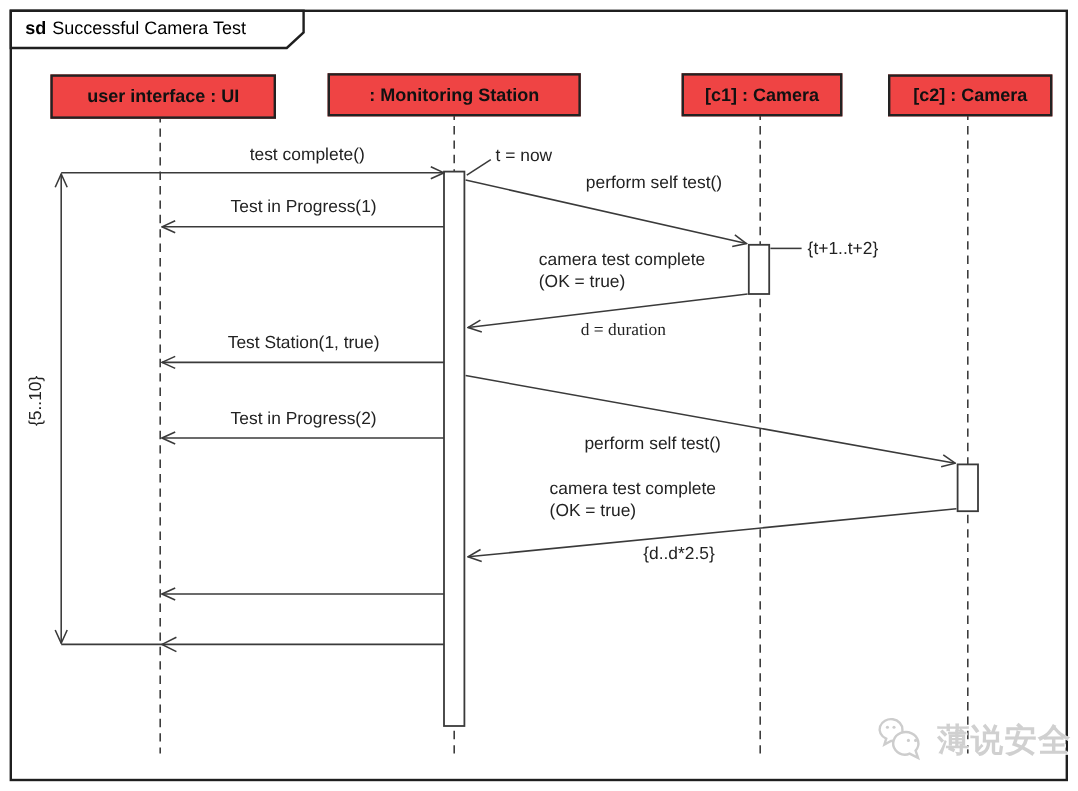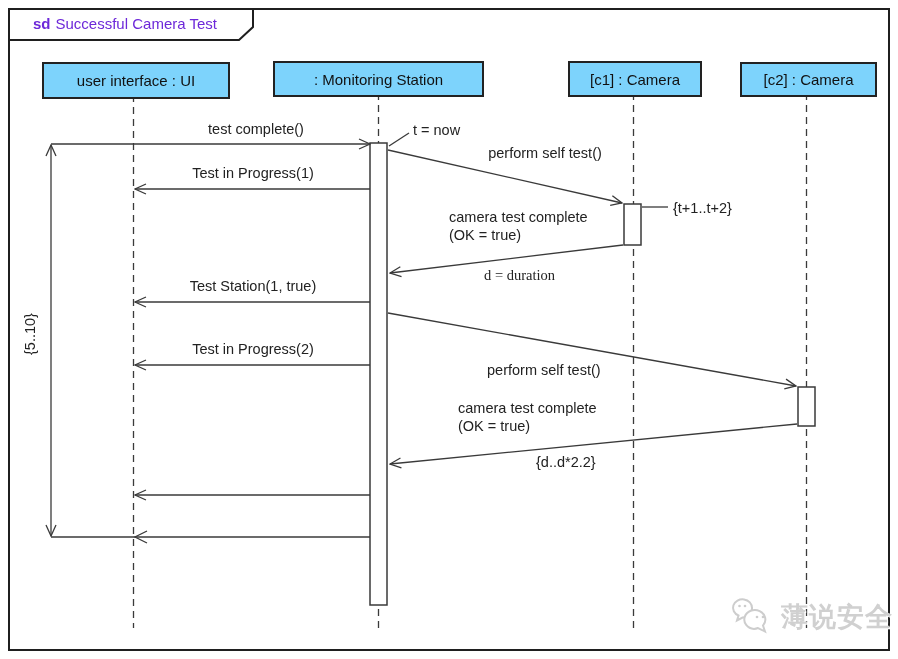--- a/index.html
+++ b/index.html
@@ -6,35 +6,35 @@
   #canvas{
     position:relative;
     width:898px;height:659px;
     background:#ffffff;
     font-family:"Liberation Sans", sans-serif;
     overflow:hidden;
   }
   #wires{position:absolute;left:0;top:0;z-index:1;}
   .headbox{
     position:absolute;z-index:2;
-    background:#7dd3fc;
+    background:#ef4444;
     border:2px solid #222222;
     display:flex;align-items:center;justify-content:center;
-    font-weight:normal;font-size:15px;color:#111;
+    font-weight:bold;font-size:15px;color:#111;
     white-space:nowrap;
   }
   .lbl{
     position:absolute;z-index:3;
     font-size:14.5px;color:#222222;
     white-space:nowrap;line-height:18px;
   }
   .lbl.c{text-align:center;}
   .tab-label{
     position:absolute;z-index:3;left:21px;top:15px;
-    font-size:15px;color:#6d28d9;white-space:nowrap;margin-left:12px;
+    font-size:15px;color:#000000;white-space:nowrap;
   }
   .tab-label .kw{font-weight:bold;margin-right:5px;}
   .rot{
     transform:rotate(-90deg);transform-origin:center;
     text-align:center;
   }
   #watermark{
     position:absolute;z-index:4;left:731px;top:597px;
     display:flex;align-items:center;gap:6px;
   }
@@ -133,21 +133,21 @@
     <div>(OK = true)</div>
   </div>
   <div class="lbl c" style="left:160px;top:277px;width:186px;">Test Station(1, true)</div>
   <div class="lbl" style="left:484px;top:266px;font-family:Liberation Serif, serif;">d = duration</div>
   <div class="lbl c" style="left:160px;top:340px;width:186px;">Test in Progress(2)</div>
   <div class="lbl" style="left:487px;top:361px;">perform self test()</div>
   <div class="lbl" style="left:458px;top:399px;">
     <div>camera test complete</div>
     <div>(OK = true)</div>
   </div>
-  <div class="lbl" style="left:536px;top:453px;">{d..d*2.2}</div>
+  <div class="lbl" style="left:536px;top:453px;">{d..d*2.5}</div>
   <div class="lbl rot" style="left:4px;top:325px;width:52px;">{5..10}</div>
 
   <div id="watermark">
     <svg width="44" height="40" viewBox="0 0 44 40">
       <g stroke="#cdcdcd" stroke-width="2" fill="#ffffff">
         <path d="M21,11 a9.5,8.5 0 1 0 -13.5,7.5 l-1.5,5 5.5,-3 a9.5,8.5 0 0 0 9.5,-9.5 z"></path>
         <path d="M23,32 a10.5,9.5 0 1 1 9,-3.5 l2,6 -7,-3.5 a10.5,9.5 0 0 1 -4,1 z"></path>
       </g>
       <g fill="#cdcdcd">
         <circle cx="8.5" cy="9" r="1.3"></circle>

